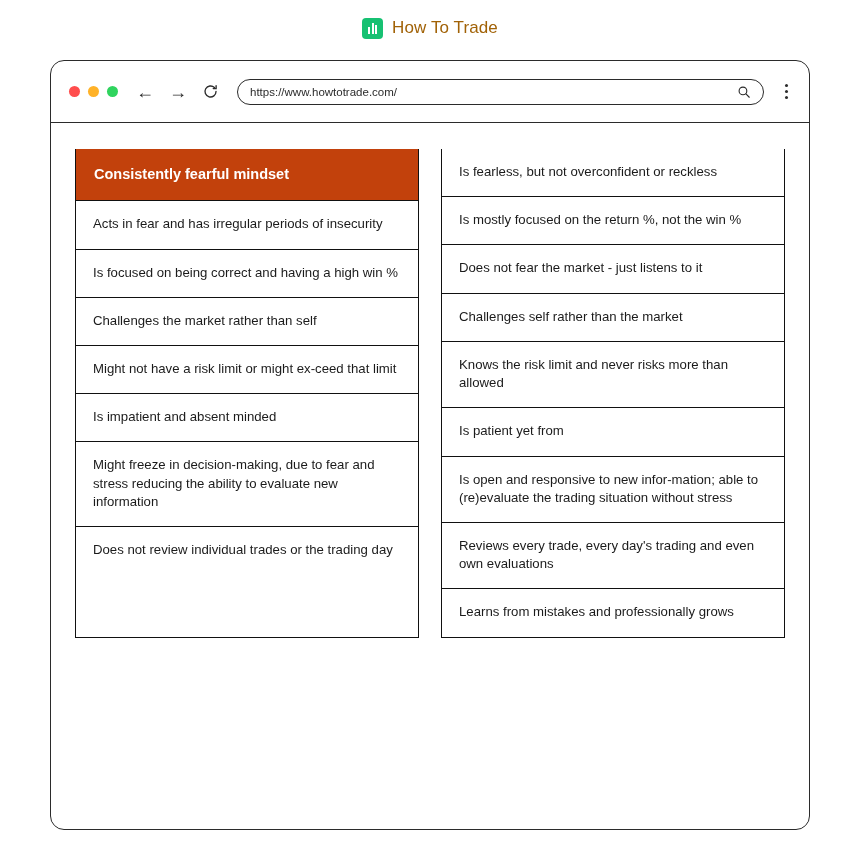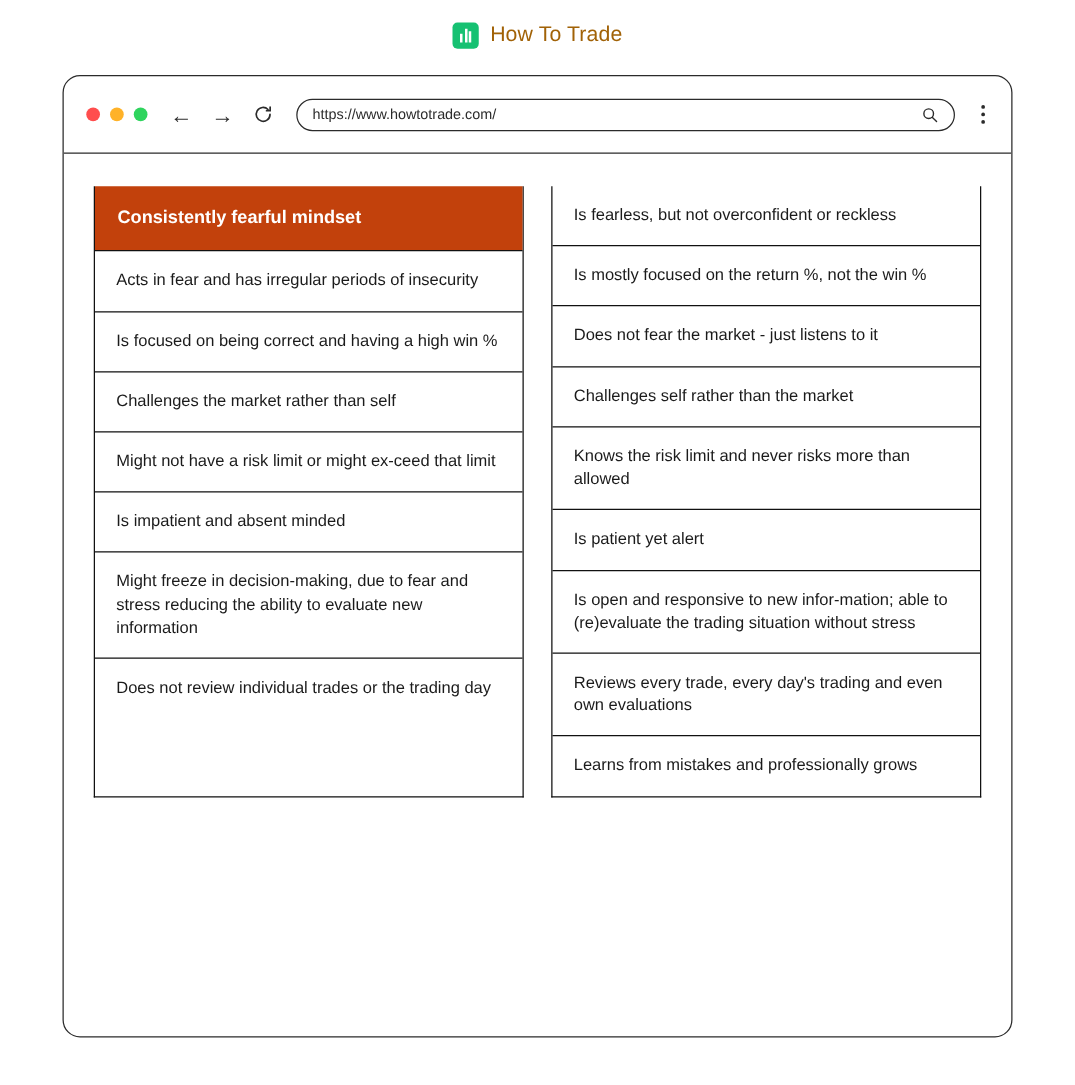--- a/index.html
+++ b/index.html
@@ -228,21 +228,21 @@
         <div class="t-row">Might freeze in decision-making, due to fear and stress reducing the ability to evaluate new information</div>
         <div class="t-row">Does not review individual trades or the trading day</div>
       </div>
 
       <div class="mindset-table">
         <div class="t-row">Is fearless, but not overconfident or reckless</div>
         <div class="t-row">Is mostly focused on the return %, not the win %</div>
         <div class="t-row">Does not fear the market - just listens to it</div>
         <div class="t-row">Challenges self rather than the market</div>
         <div class="t-row">Knows the risk limit and never risks more than allowed</div>
-        <div class="t-row">Is patient yet alert</div>
+        <div class="t-row">Is patient yet from</div>
         <div class="t-row">Is open and responsive to new infor-mation; able to (re)evaluate the trading situation without stress</div>
         <div class="t-row">Reviews every trade, every day's trading and even own evaluations</div>
         <div class="t-row">Learns from mistakes and professionally grows</div>
       </div>
 
     </div>
   </div>
 </div>
 
 </body></html>

